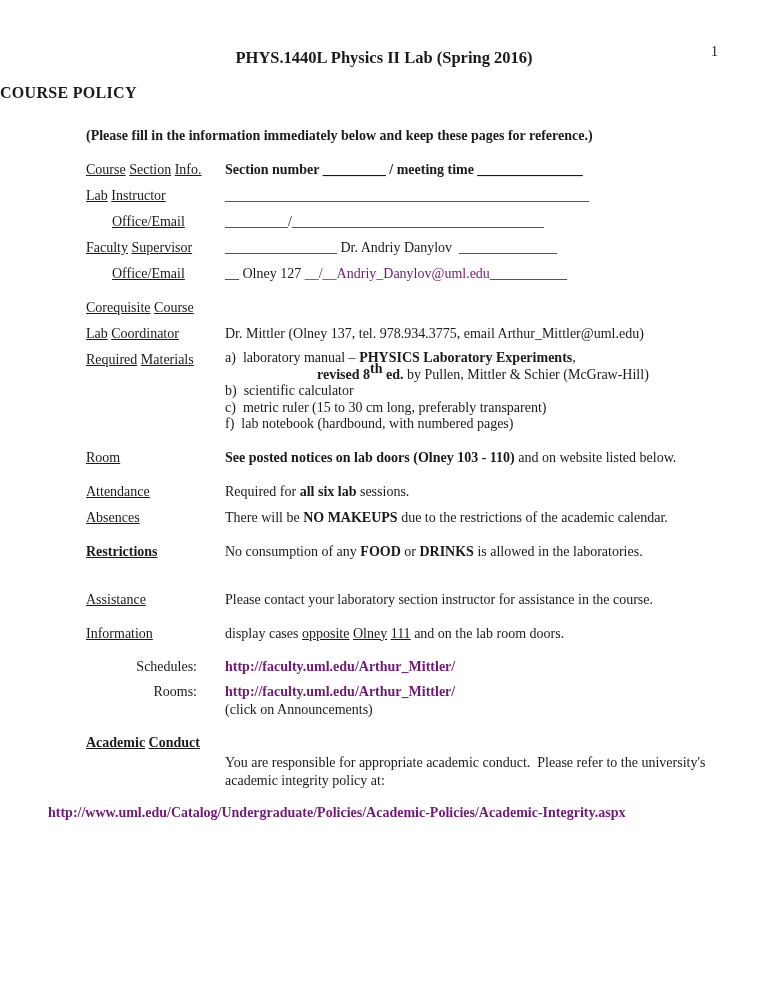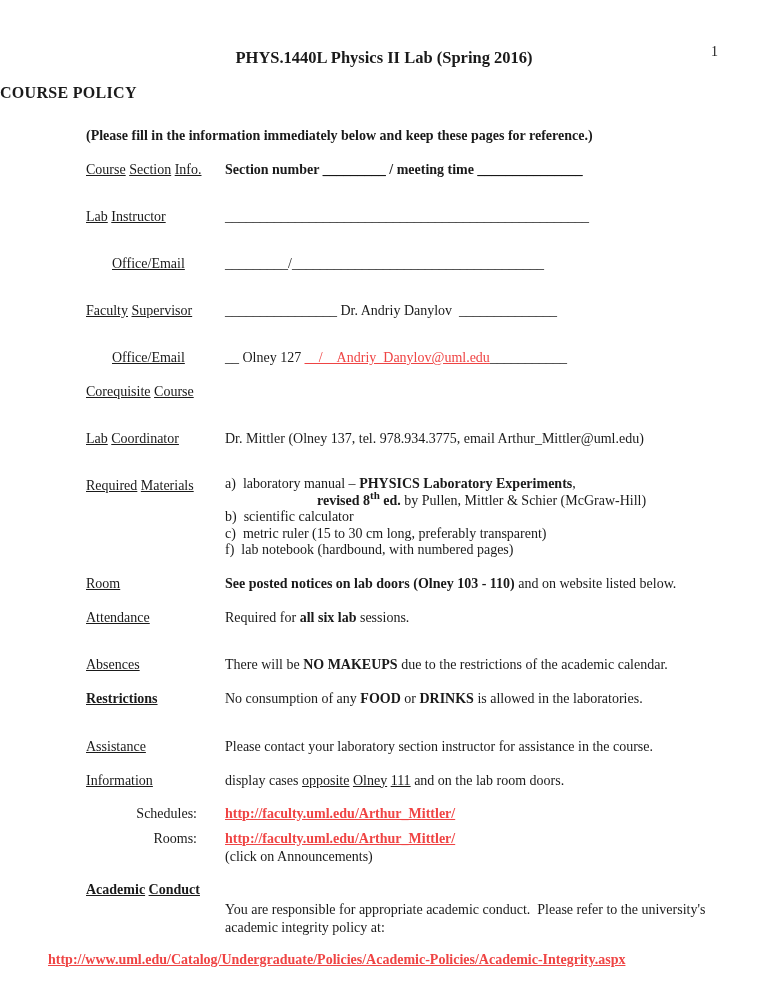--- a/index.html
+++ b/index.html
@@ -11,34 +11,34 @@
     font-size:14px;
     line-height:19px;
     color:#1a1a1a;
     overflow:hidden;
   }
   .pagenum{position:absolute;top:42px;right:50px;}
   .title{margin:48px 0 0 0;text-align:center;font-weight:bold;font-size:16.5px;}
   .subtitle{margin:16px 0 0 0;text-align:left;font-weight:bold;font-size:16px;letter-spacing:.3px;}
   .instruction{margin:24px 44px 0 86px;font-weight:bold;}
   .doc{margin:0 44px 0 86px;}
-  .row{display:flex;margin-top:28px;}
+  .row{display:flex;margin-top:7px;}
   .lbl{width:139px;flex:none;}
   .lbl.ind{padding-left:26px;box-sizing:border-box;}
   .lbl.r{text-align:right;padding-right:28px;box-sizing:border-box;}
   .cnt{flex:1;min-width:0;}
   .b{font-weight:bold;}
   .u{text-decoration:underline;}
   .pre{white-space:pre-wrap;}
   .blk{display:block;}
   .req .blk{line-height:16.5px;}
   .indent2{padding-left:92px;}
-  a.link{color:#ef4444;text-decoration:underline;cursor:pointer;}
+  a.link{color:#701a75;cursor:pointer;}
   a.link.b{font-weight:bold;}
-  sup{font-size:11px;line-height:0;vertical-align:super;font-weight:bold;}
+  sup{font-size:14px;line-height:0;vertical-align:super;font-weight:bold;}
   .gap-lg{margin-top:29px;}
   .gap-md{margin-top:15px;}
   .sub-line{line-height:18px;}
   .outdent{margin-left:-38px;margin-top:13px;}
   .conduct-par{margin-left:139px;margin-top:2px;line-height:18px;}
 </style>
 </head>
 <body>
 
 <div class="page">

